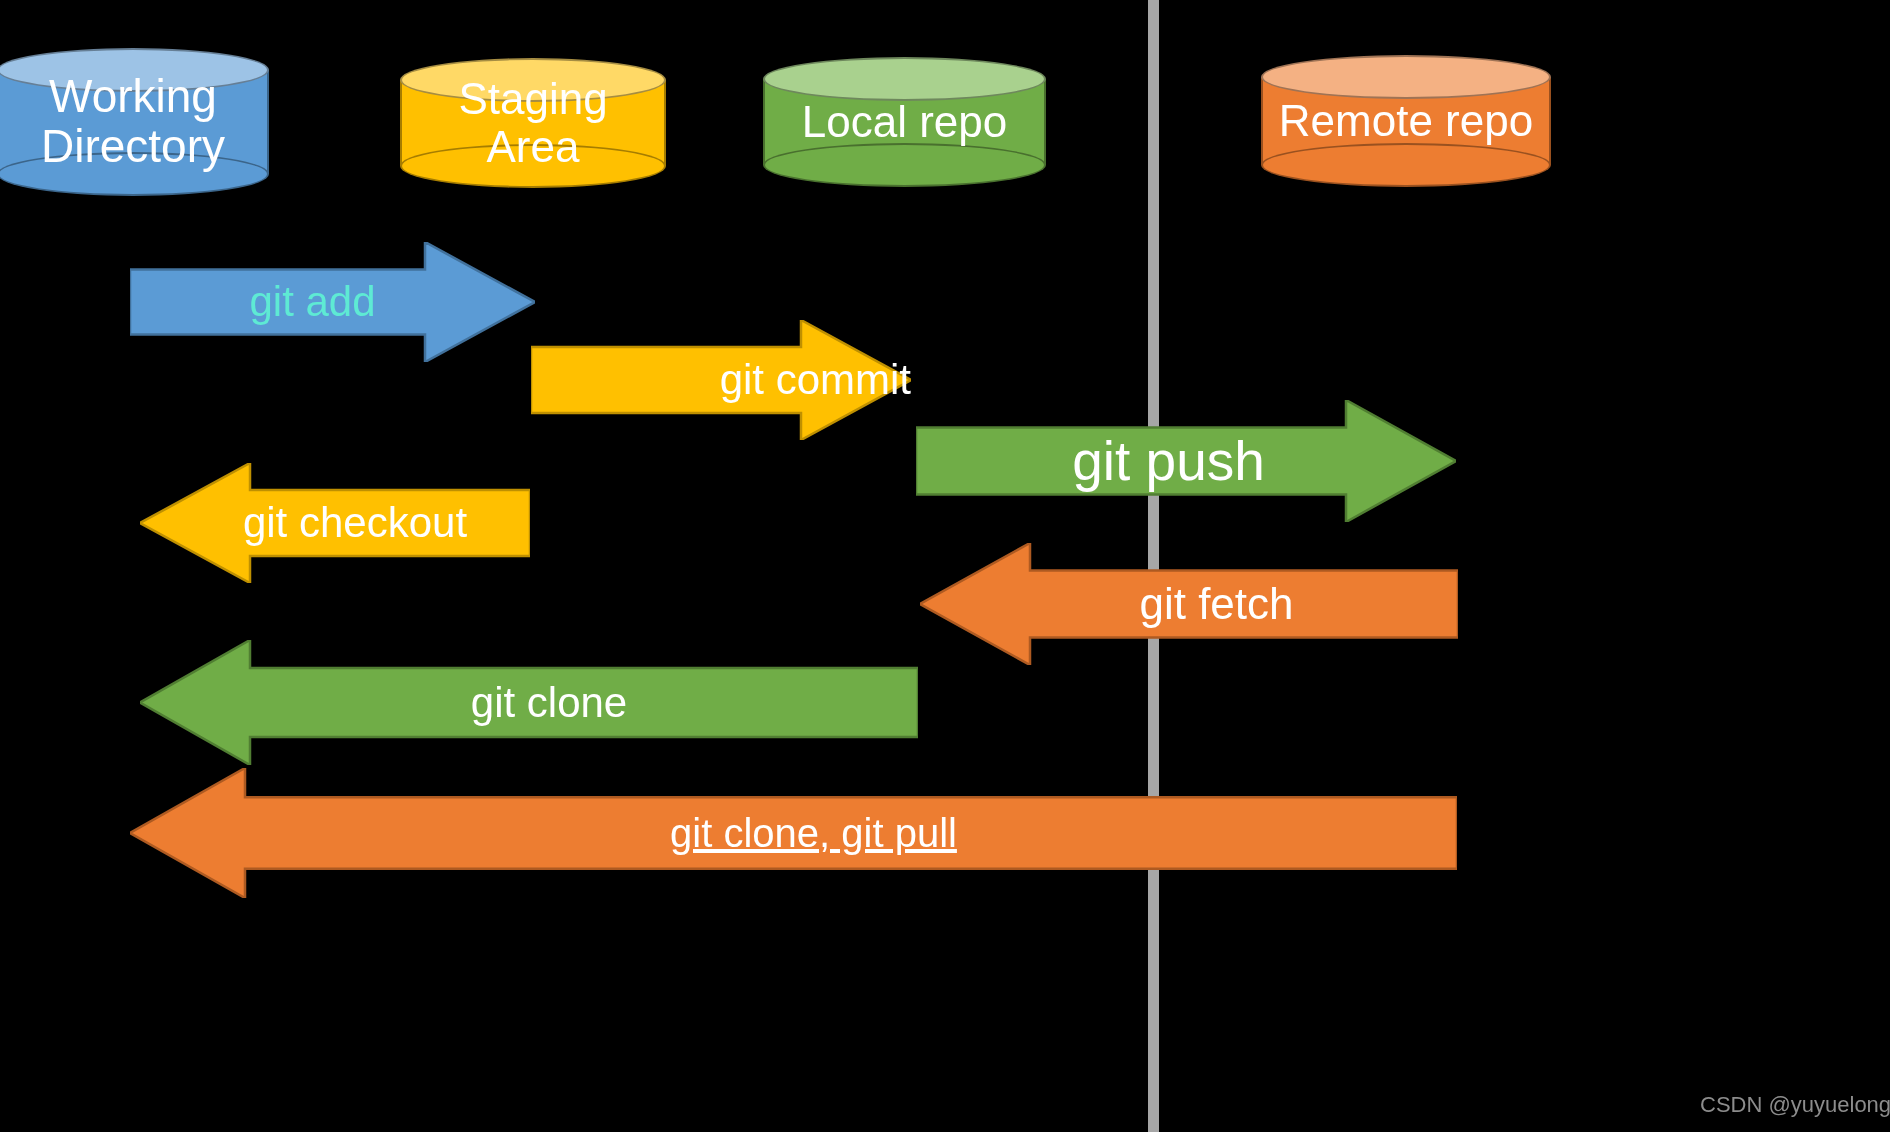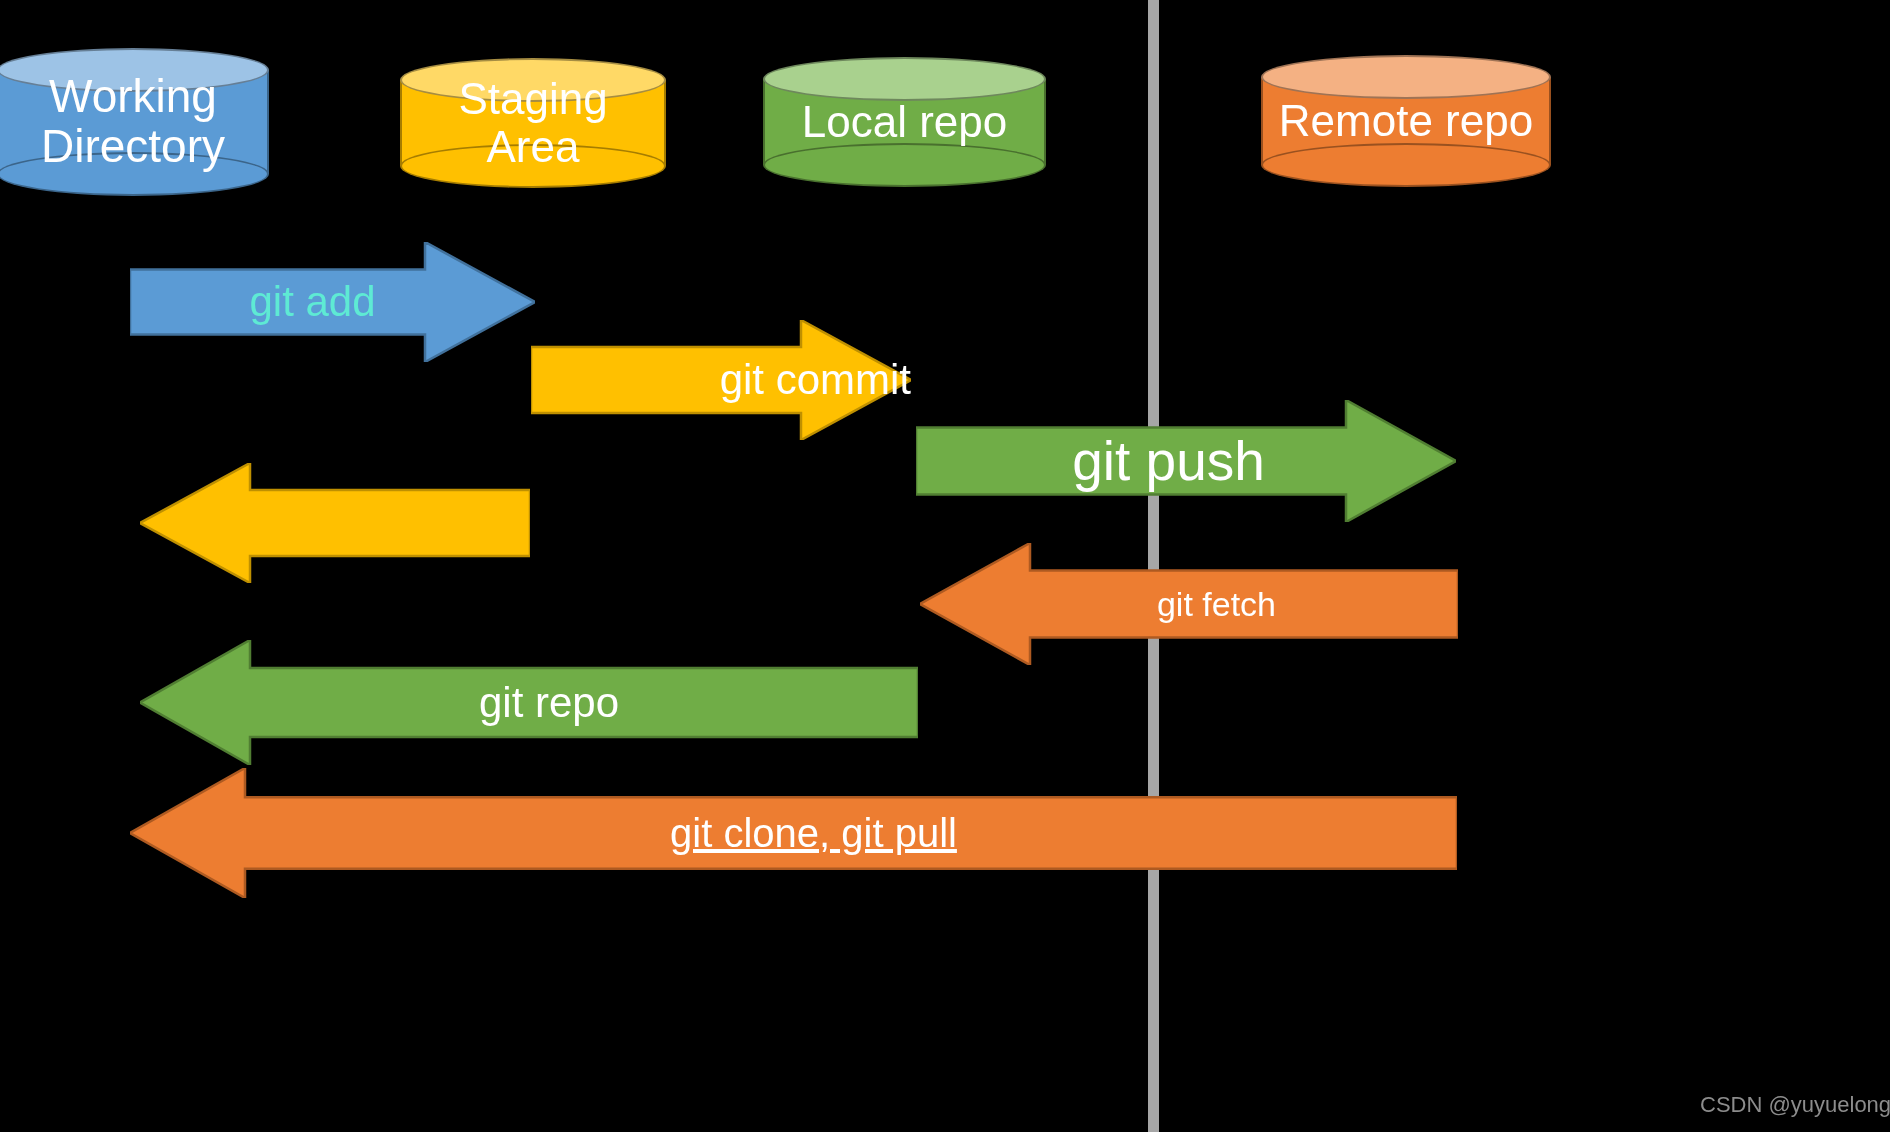--- a/index.html
+++ b/index.html
@@ -155,34 +155,35 @@
         <svg width="540" height="122" viewBox="0 0 540 122" style="position: absolute; left: 0px; top: 0px; pointer-events: none;">
           <polygon points="0.0,27.4 430.0,27.4 430.0,0.0 540.0,61.0 430.0,122.0 430.0,94.6 0.0,94.6" fill="none" stroke="#507e32" stroke-width="2.5"></polygon>
         </svg>
         <div class="atext" style="font-size: 55px; color: rgb(255, 255, 255); margin-left: -35px;">git push</div>
       </div>
       <div class="arrow left" style="left: 140px; top: 463px; width: 390px; height: 120px;">
         <div class="shape" style="background: rgb(255, 192, 0); clip-path: polygon(390px 27px, 110px 27px, 110px 0px, 0px 60px, 110px 120px, 110px 93px, 390px 93px);"></div>
         <svg width="390" height="120" viewBox="0 0 390 120" style="position: absolute; left: 0px; top: 0px; pointer-events: none;">
           <polygon points="390.0,27.0 110.0,27.0 110.0,0.0 0.0,60.0 110.0,120.0 110.0,93.0 390.0,93.0" fill="none" stroke="#bf9000" stroke-width="2.5"></polygon>
         </svg>
+        <div class="atext" style="font-size: 42px; color: rgb(255, 255, 255); margin-left: 40px;">git checkout</div>
       </div>
       <div class="arrow left" style="left: 920px; top: 543px; width: 538px; height: 122px;">
         <div class="shape" style="background: rgb(237, 125, 49); clip-path: polygon(538px 27.4px, 110px 27.4px, 110px 0px, 0px 61px, 110px 122px, 110px 94.6px, 538px 94.6px);"></div>
         <svg width="538" height="122" viewBox="0 0 538 122" style="position: absolute; left: 0px; top: 0px; pointer-events: none;">
           <polygon points="538.0,27.4 110.0,27.4 110.0,0.0 0.0,61.0 110.0,122.0 110.0,94.6 538.0,94.6" fill="none" stroke="#ae5a21" stroke-width="2.5"></polygon>
         </svg>
-        <div class="atext" style="font-size: 34px; color: rgb(255, 255, 255); margin-left: 55px;">git fetch</div>
+        <div class="atext" style="font-size: 44px; color: rgb(255, 255, 255); margin-left: 55px;">git fetch</div>
       </div>
       <div class="arrow left" style="left: 140px; top: 640px; width: 778px; height: 125px;">
         <div class="shape" style="background: rgb(112, 173, 71); clip-path: polygon(778px 28.1px, 110px 28.1px, 110px 0px, 0px 62.5px, 110px 125px, 110px 96.9px, 778px 96.9px);"></div>
         <svg width="778" height="125" viewBox="0 0 778 125" style="position: absolute; left: 0px; top: 0px; pointer-events: none;">
           <polygon points="778.0,28.1 110.0,28.1 110.0,0.0 0.0,62.5 110.0,125.0 110.0,96.9 778.0,96.9" fill="none" stroke="#507e32" stroke-width="2.5"></polygon>
         </svg>
-        <div class="atext" style="font-size: 42px; color: rgb(255, 255, 255); margin-left: 40px;">git repo</div>
+        <div class="atext" style="font-size: 42px; color: rgb(255, 255, 255); margin-left: 40px;">git clone</div>
       </div>
       <div class="arrow left" style="left: 130px; top: 768px; width: 1327px; height: 130px;">
         <div class="shape" style="background: rgb(237, 125, 49); clip-path: polygon(1327px 29.3px, 115px 29.3px, 115px 0px, 0px 65px, 115px 130px, 115px 100.8px, 1327px 100.8px);"></div>
         <svg width="1327" height="130" viewBox="0 0 1327 130" style="position: absolute; left: 0px; top: 0px; pointer-events: none;">
           <polygon points="1327.0,29.3 115.0,29.3 115.0,0.0 0.0,65.0 115.0,130.0 115.0,100.8 1327.0,100.8" fill="none" stroke="#ae5a21" stroke-width="2.5"></polygon>
         </svg>
         <div class="atext" style="font-size: 40px; color: rgb(255, 255, 255); margin-left: 40px; text-decoration: underline;">git clone, git pull</div>
       </div>
     </div>
 

